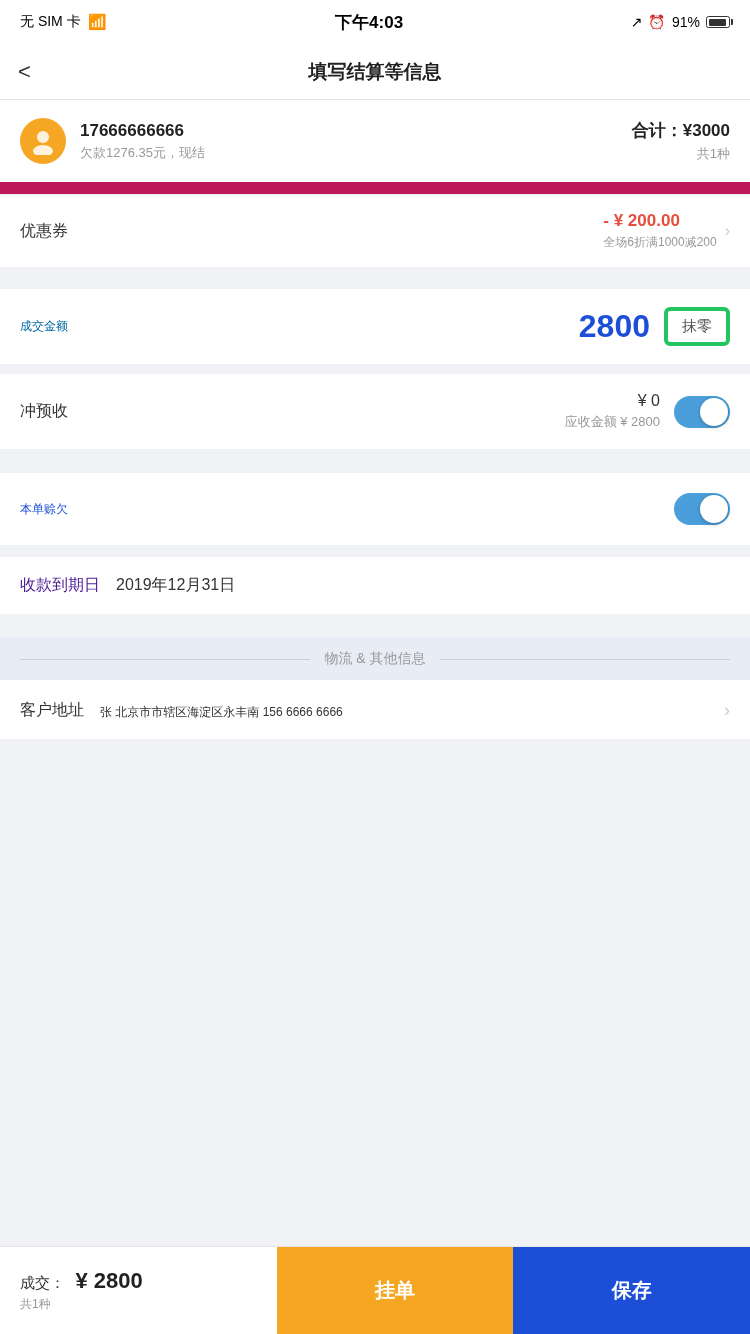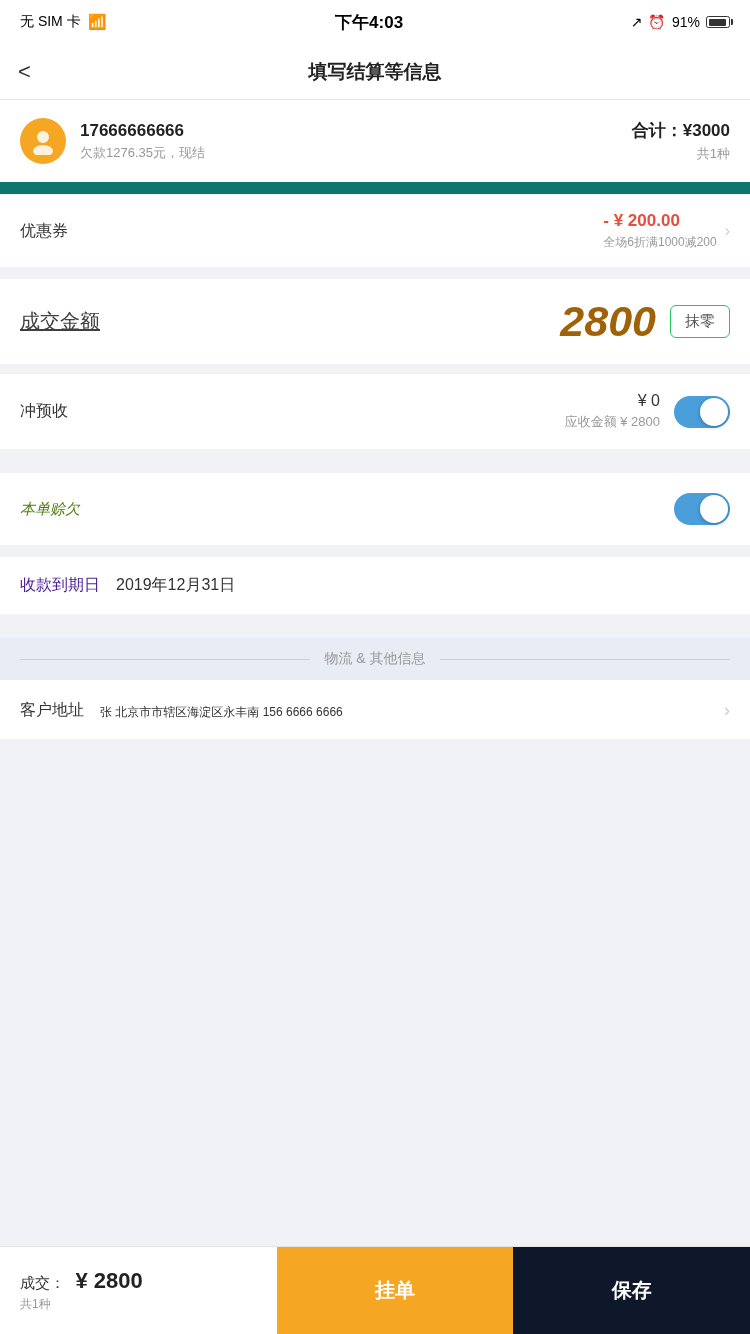--- a/index.html
+++ b/index.html
@@ -108,25 +108,25 @@
 
     
     .amount-section {
       background: #fff;
       padding: 18px 20px;
       margin-bottom: 0;
     }
     .amount-row {
       display: flex; align-items: center; justify-content: space-between;
     }
-    .amount-label { font-size: 20px; color: #404040; text-decoration: underline; }
+    .amount-label { font-size: 12px; color: #0369a1; }
     .amount-right { display: flex; align-items: center; gap: 14px; }
-    .amount-value { font-size: 43px; font-weight: 700; color: #a16207; font-style: italic; }
+    .amount-value { font-size: 32px; font-weight: 700; color: #1d4ed8; }
     .round-btn {
-      border: 1px solid #22c55e; border-radius: 6px;
+      border: 4px solid #22c55e; border-radius: 6px;
       padding: 6px 14px; font-size: 15px; color: #555;
       background: #fff; cursor: pointer;
     }
     .amount-sub { font-size: 13px; color: #999; text-align: right; margin-top: 4px; }
 
     
     .charge-row {
       display: flex; align-items: center; justify-content: space-between;
       padding: 18px 20px;
       background: #fff;
@@ -150,21 +150,21 @@
       box-shadow: 0 1px 4px rgba(0,0,0,0.3);
     }
 
     
     .debt-row {
       display: flex; align-items: center; justify-content: space-between;
       padding: 20px 20px;
       background: #fff;
       margin-bottom: 12px;
     }
-    .debt-label { font-size: 15px; color: #4d7c0f; font-style: italic; }
+    .debt-label { font-size: 12px; color: #1d4ed8; }
 
     
     .duedate-row {
       display: flex; align-items: center;
       padding: 18px 20px;
       background: #fff;
       margin-bottom: 12px;
     }
     .duedate-label { font-size: 16px; color: #4c1d95; margin-right: 16px; }
     .duedate-value { font-size: 16px; color: #333; }
@@ -201,23 +201,23 @@
       flex: 1; padding: 0 20px;
     }
     .bottom-amount { font-size: 22px; font-weight: 700; color: #222; margin-left: 6px; }
     .bottom-count { font-size: 12px; color: #999; margin-top: 2px; }
     .bottom-btn {
       height: 88px; flex: 1;
       display: flex; align-items: center; justify-content: center;
       font-size: 20px; font-weight: 600; color: #fff; cursor: pointer;
     }
     .btn-hold { background: #f5a623; }
-    .btn-save { background: #0f172a; }
-
-    .top-section { background: #0f766e; margin-bottom: 0; }
+    .btn-save { background: #1d4ed8; }
+
+    .top-section { background: #be185d; margin-bottom: 10px; }
   </style>
 </head>
 <body>
 
 <div class="status-bar">
   <div class="status-left">
     <span style="font-size:14px;">无 SIM 卡</span>
     <span style="font-size:15px;">📶</span>
   </div>
   <div class="status-center">下午4:03</div>

